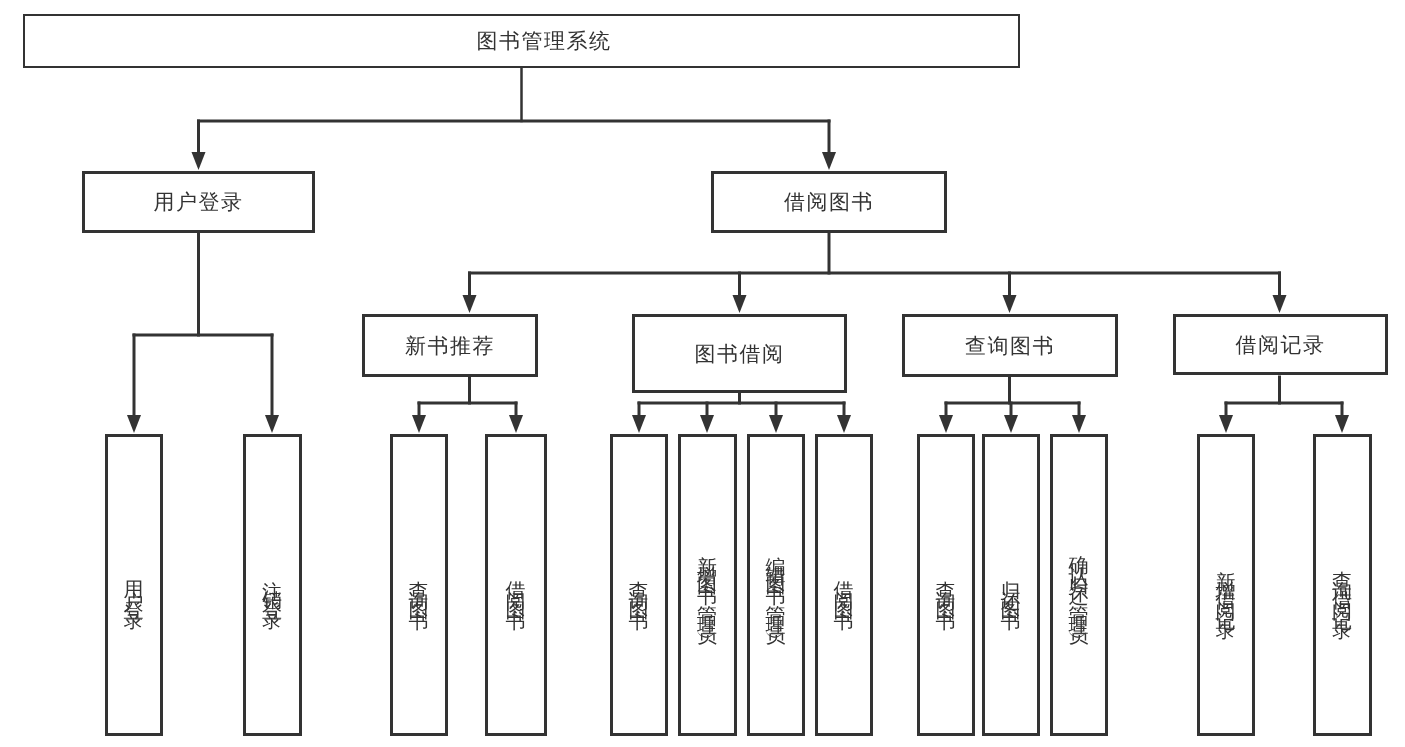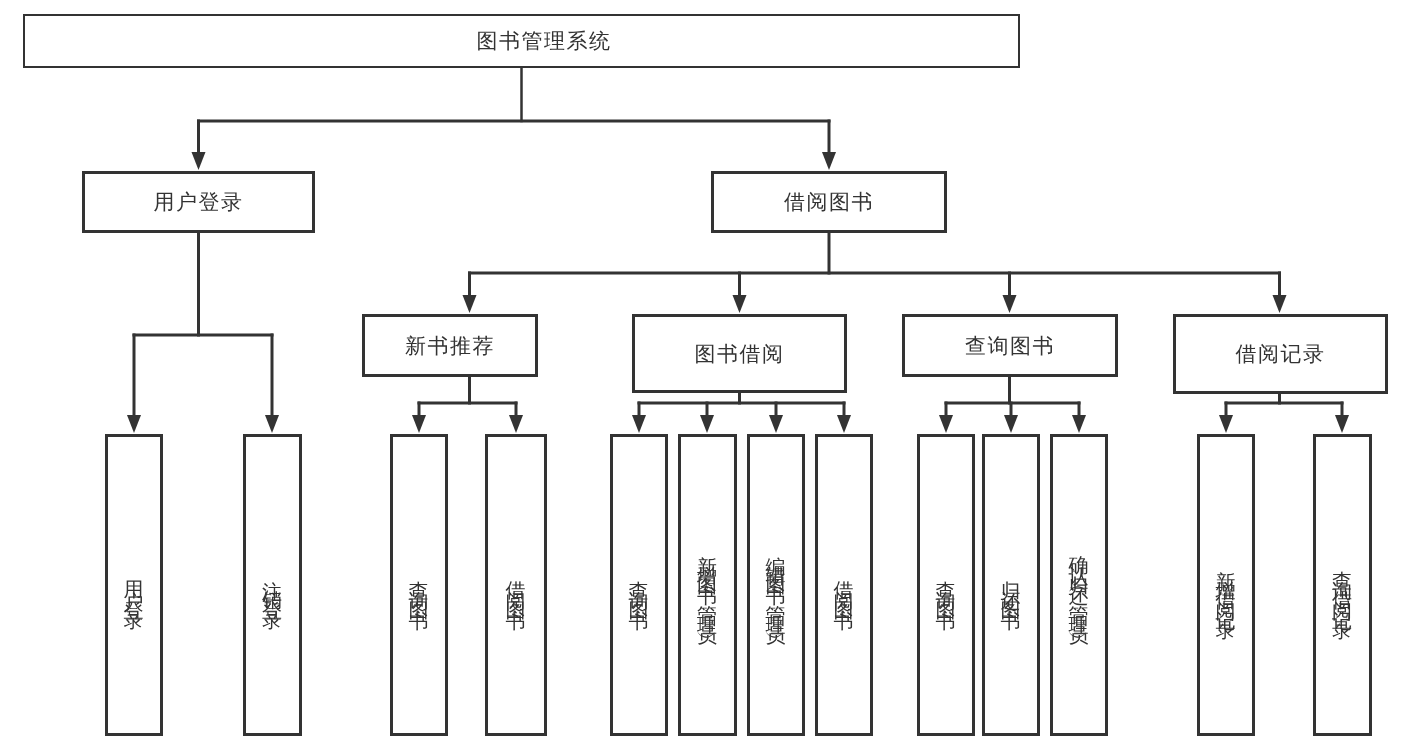--- a/index.html
+++ b/index.html
@@ -136,21 +136,21 @@
 
   <div class="hbox" style="left:362px;top:314px;width:176px;height:63px">
     <span>新书推荐</span>
   </div>
   <div class="hbox" style="left:632px;top:314px;width:215px;height:79px">
     <span>图书借阅</span>
   </div>
   <div class="hbox" style="left:902px;top:314px;width:216px;height:63px">
     <span>查询图书</span>
   </div>
-  <div class="hbox" style="left:1173px;top:314px;width:215px;height:80px">
+  <div class="hbox" style="left:1173px;top:314px;width:215px;height:61px">
     <span>借阅记录</span>
   </div>
 
   <div class="vbox" style="left:105px;top:434px;width:58px;height:302px">
     <span class="vlabel">用户登录</span>
   </div>
   <div class="vbox" style="left:243px;top:434px;width:59px;height:302px">
     <span class="vlabel">注销登录</span>
   </div>
 

